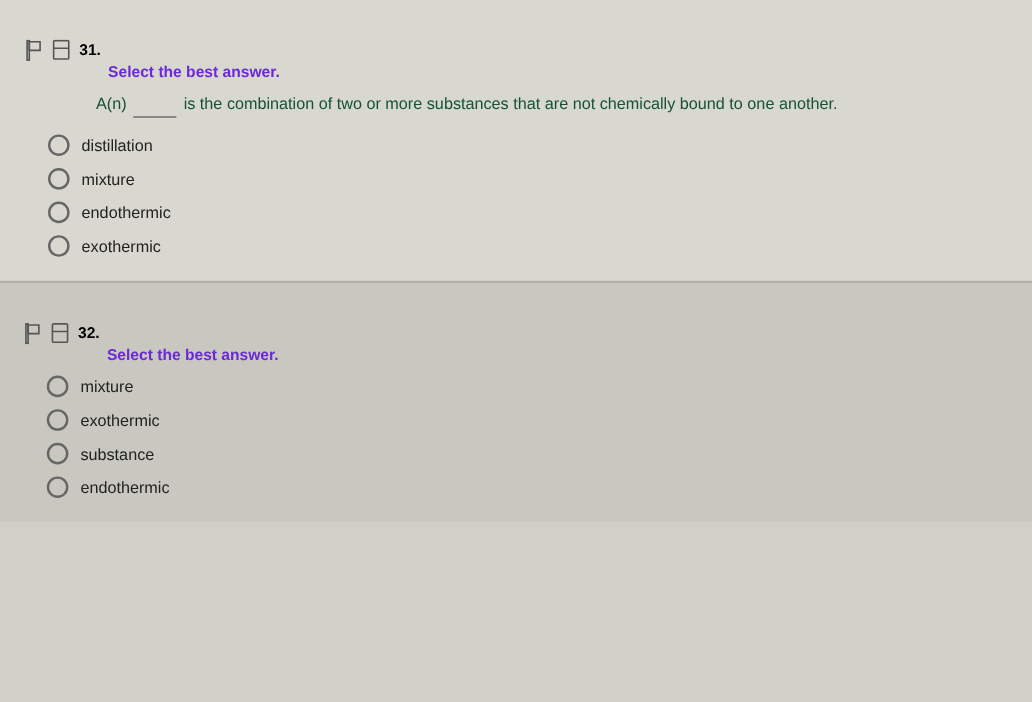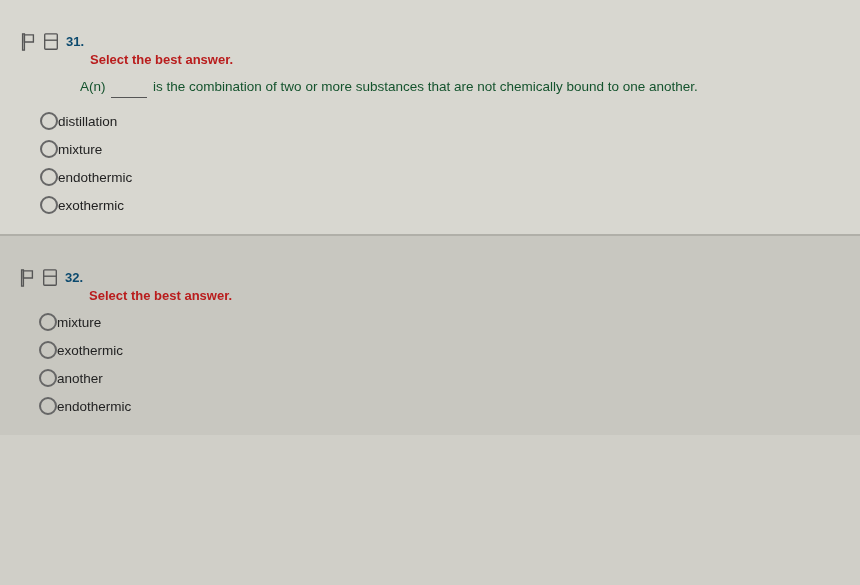--- a/index.html
+++ b/index.html
@@ -41,27 +41,27 @@
 
     .bookmark-icon {
       width: 18px;
       height: 18px;
       display: inline-block;
     }
 
     .question-number {
       font-size: 13px;
       font-weight: bold;
-      color: #0c4a6e;
+      color: #000000;
     }
 
     .question-instruction {
       font-size: 13px;
       font-weight: bold;
-      color: #b91c1c;
+      color: #6d28d9;
       margin-top: 36px;
     }
 
     .question-text {
       margin-left: 60px;
       margin-bottom: 14px;
       font-size: 13.5px;
       color: #14532d;
       line-height: 1.5;
     }
@@ -80,20 +80,21 @@
     .options {
       display: flex;
       flex-direction: column;
       gap: 10px;
       margin-left: 20px;
     }
 
     .option {
       display: flex;
       align-items: center;
+      gap: 10px;
       cursor: pointer;
     }
 
     .radio-circle {
       width: 18px;
       height: 18px;
       border-radius: 50%;
       border: 2px solid #666;
       background: transparent;
       flex-shrink: 0;
@@ -178,21 +179,21 @@
       <div class="option">
         <span class="radio-circle"></span>
         <span class="option-label">mixture</span>
       </div>
       <div class="option">
         <span class="radio-circle"></span>
         <span class="option-label">exothermic</span>
       </div>
       <div class="option">
         <span class="radio-circle"></span>
-        <span class="option-label">another</span>
+        <span class="option-label">substance</span>
       </div>
       <div class="option">
         <span class="radio-circle"></span>
         <span class="option-label">endothermic</span>
       </div>
     </div>
   </div>
 
 </div>
 

